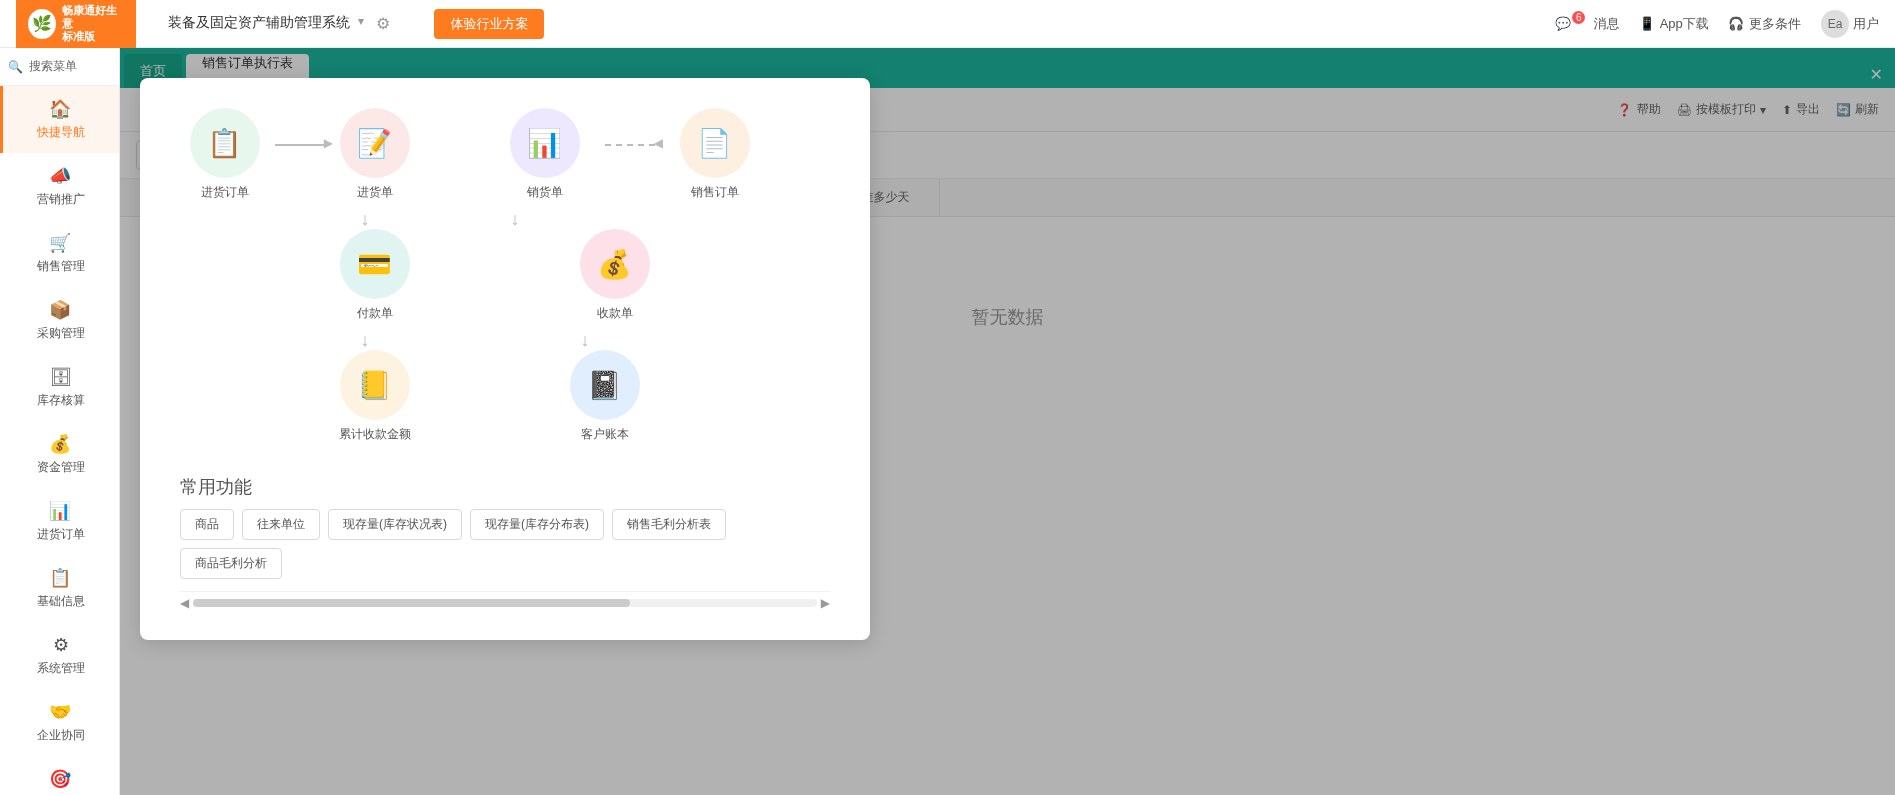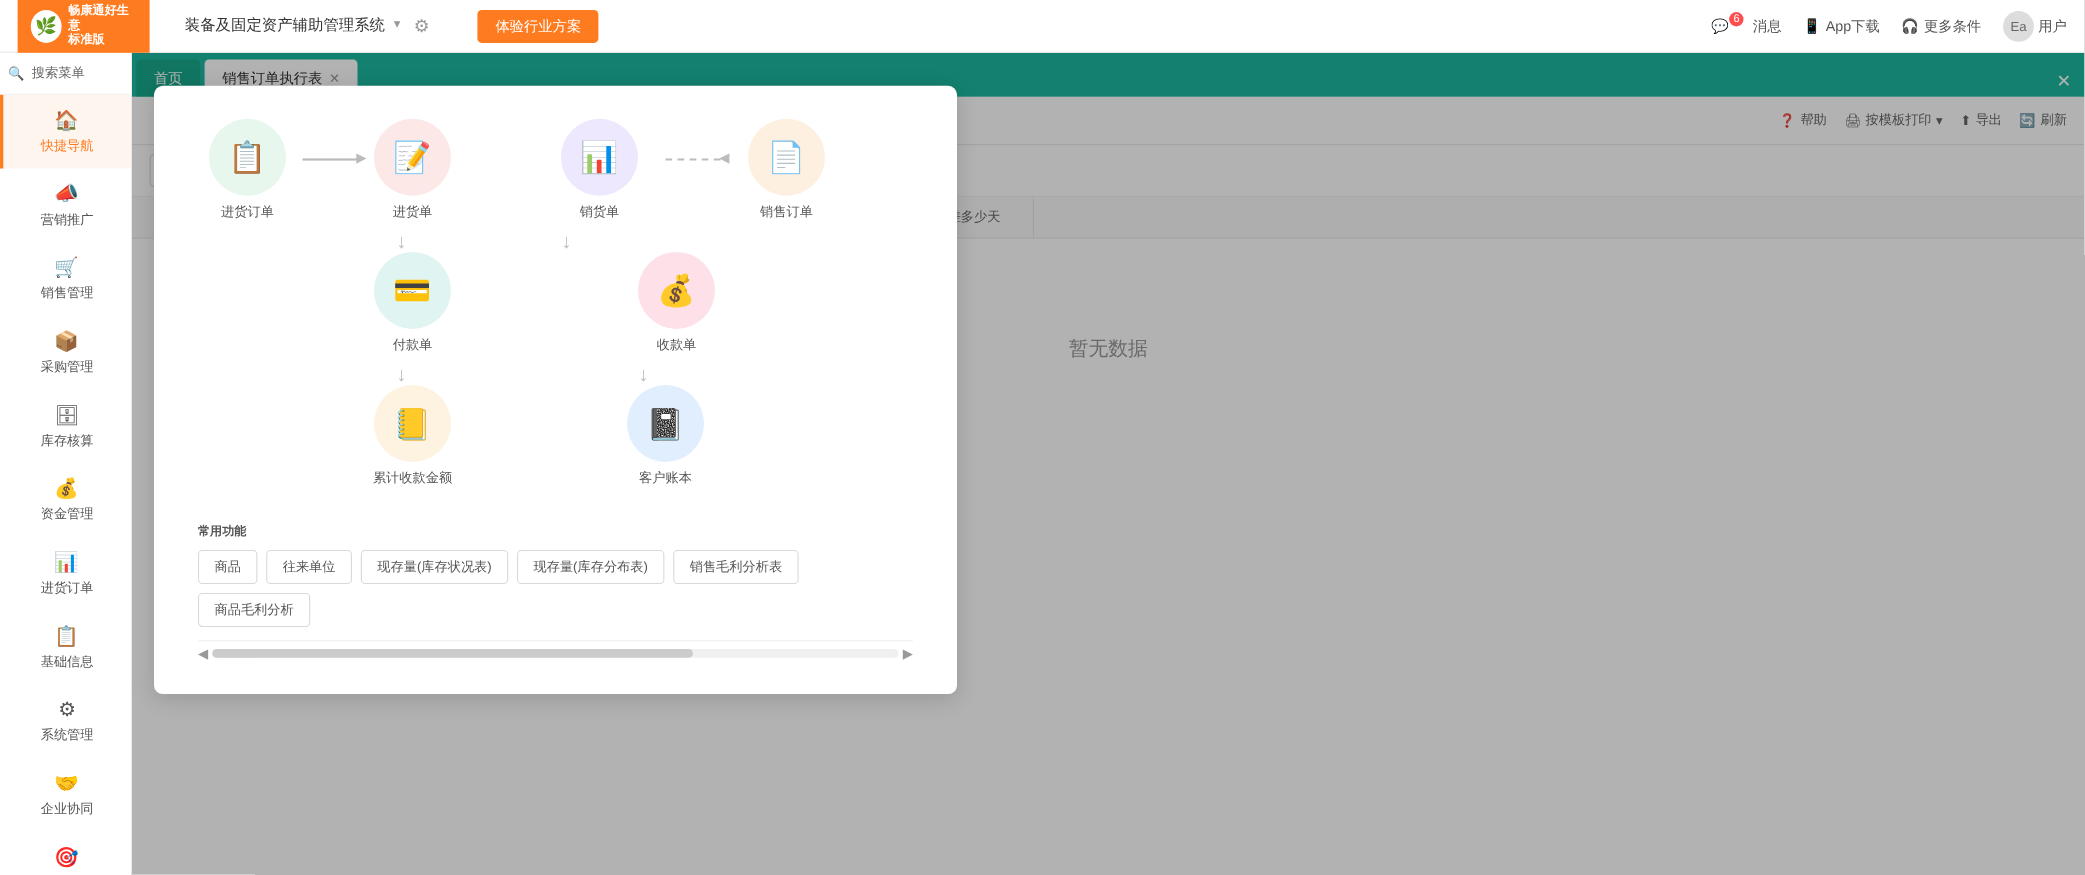--- a/index.html
+++ b/index.html
@@ -171,20 +171,21 @@
       border-radius: 4px 4px 0 0;
       margin-left: 4px;
     }
     .tab-item.home {
       background: #17a98d;
       color: #fff;
     }
     .tab-item.active {
       background: #fff;
       color: #333;
+      flex-direction: column;
     }
     .tab-close {
       font-size: 12px;
       color: #999;
       cursor: pointer;
     }
     .tab-bar-right {
       margin-left: auto;
       padding-right: 8px;
       display: flex;
@@ -457,24 +458,24 @@
     .node-teal { background: #e0f4f1; }
     .node-pink { background: #fde0e8; }
     .node-gold { background: #fdf3e0; }
     .node-blue { background: #e0eefe; }
 
     
     .common-functions {
       margin-top: 8px;
     }
     .cf-title {
-      font-size: 11px;
+      font-size: 18px;
       color: #555;
       margin-bottom: 10px;
-      font-weight: 700;
+      font-weight: 400;
     }
     .cf-buttons {
       display: flex;
       flex-wrap: wrap;
       gap: 8px;
     }
     .cf-btn {
       border: 1px solid #d9d9d9;
       border-radius: 4px;
       padding: 6px 14px;

